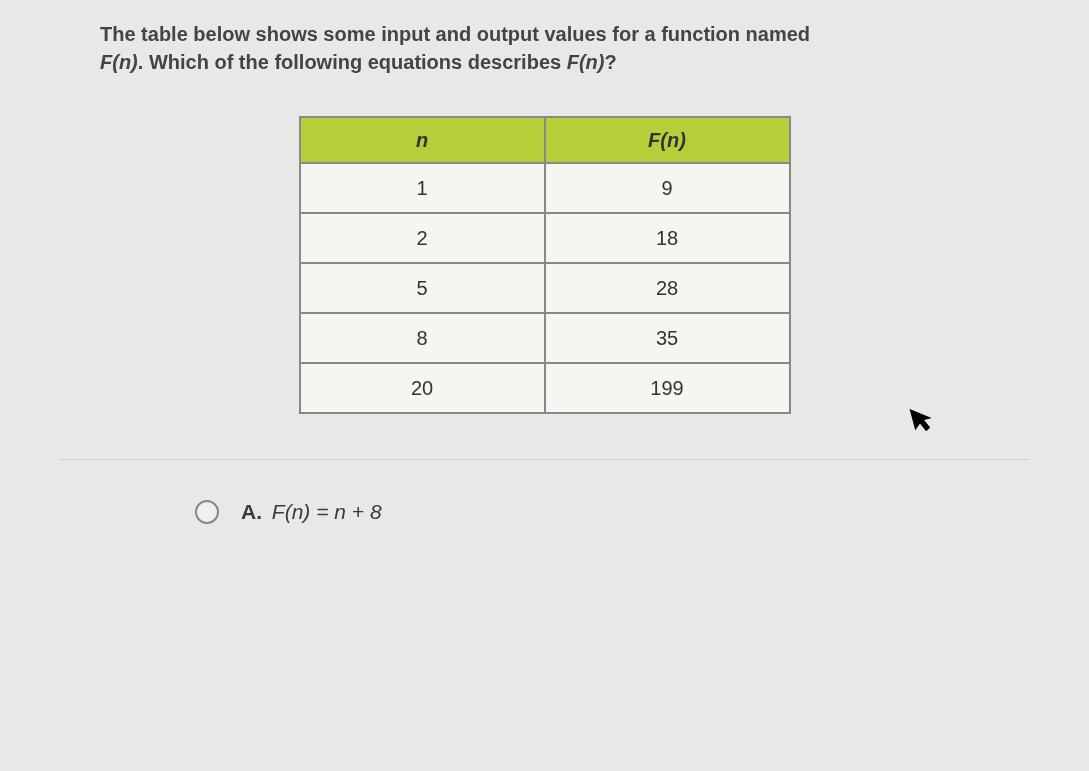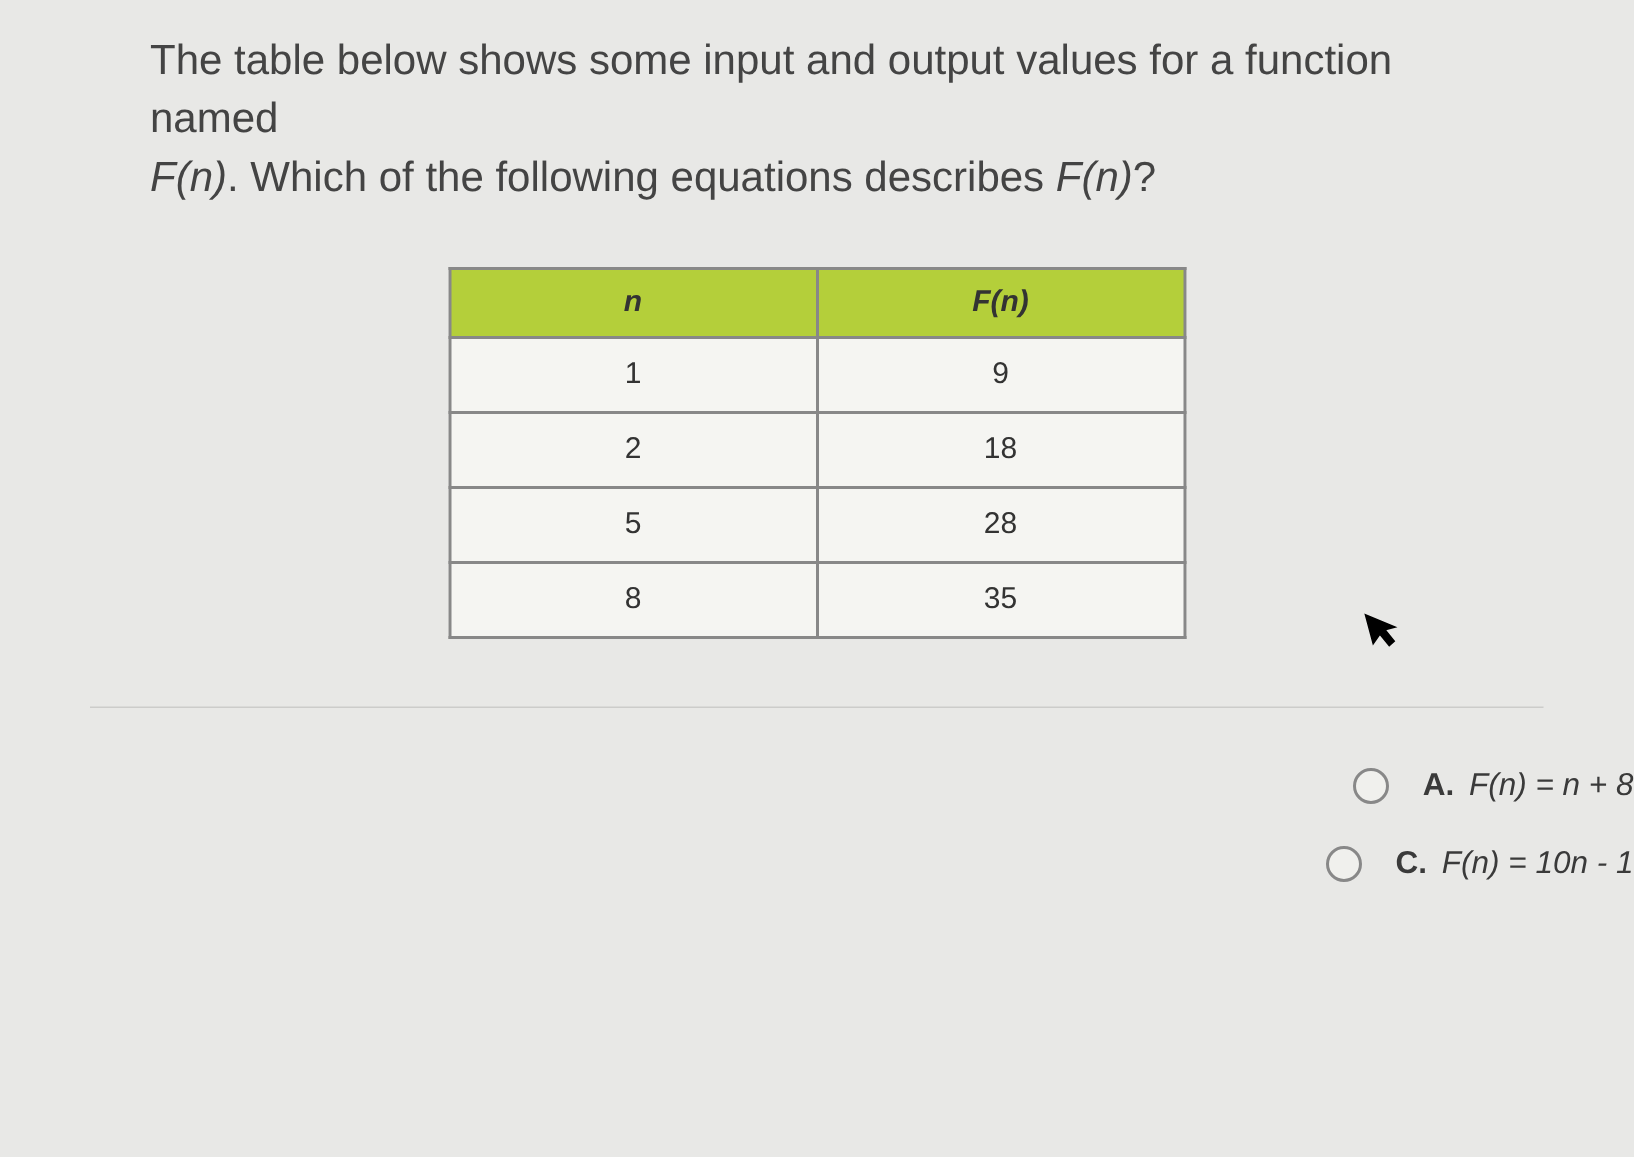--- a/index.html
+++ b/index.html
@@ -12,24 +12,24 @@
       background: #e8e8e6;
       width: 1089px;
       height: 771px;
       padding: 20px 0 0 0;
       position: relative;
       color: #3a3a3a;
     }
     .question-text {
       padding-left: 100px;
       padding-right: 108px;
-      font-size: 28px;
+      font-size: 20px;
       line-height: 1.4;
       color: #444;
-      font-weight: 400;
+      font-weight: 700;
     }
     .italic {
       font-style: italic;
     }
     .table-wrap {
       display: flex;
       justify-content: center;
       margin-top: 40px;
       margin-bottom: 45px;
     }
@@ -65,21 +65,20 @@
       display: flex;
       flex-direction: column;
       gap: 28px;
     }
     .option {
       display: flex;
       align-items: center;
       gap: 22px;
       font-size: 21px;
       color: #3a3a3a;
-      justify-content: flex-end;
     }
     .radio {
       width: 24px;
       height: 24px;
       border: 2.5px solid #888;
       border-radius: 50%;
       background: #f0f0ed;
       flex-shrink: 0;
       cursor: pointer;
     }
@@ -125,40 +124,37 @@
         <td>18</td>
       </tr>
       <tr>
         <td>5</td>
         <td>28</td>
       </tr>
       <tr>
         <td>8</td>
         <td>35</td>
       </tr>
+      <tr>
+        <td>20</td>
+        <td>199</td>
+      </tr>
     </tbody>
   </table>
 </div>
 
 <div class="divider"></div>
 
 <div class="options">
   <div class="option">
     <div class="radio"></div>
     <div class="opt-text">
       <span class="opt-label">A.</span>
       <span class="italic">F(n)</span><span class="italic"> = n + 8</span>
     </div>
   </div>
-  <div class="option">
-    <div class="radio"></div>
-    <div class="opt-text">
-      <span class="opt-label">C.</span>
-      <span class="italic">F(n)</span><span class="italic"> = 10n - 1</span>
-    </div>
-  </div>
 </div>
 
 <div class="cursor">
   <svg width="22" height="28" viewBox="0 0 22 28">
     <path d="M 2 2 L 2 22 L 8 17 L 12 26 L 16 24 L 12 15 L 19 15 Z" fill="#000" stroke="#000" stroke-width="1"></path>
   </svg>
 </div>
 
 </body></html>

